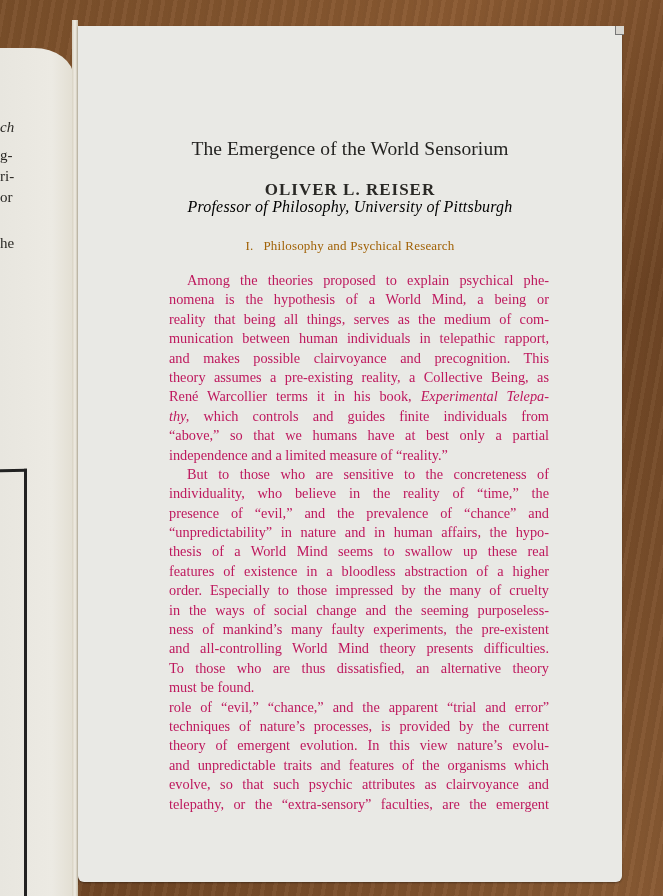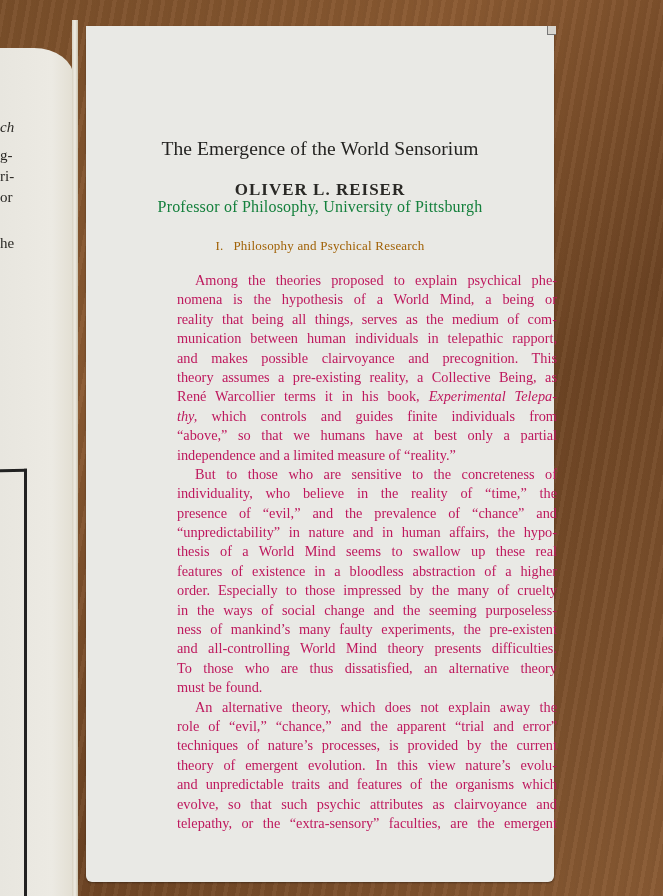--- a/index.html
+++ b/index.html
@@ -27,41 +27,41 @@
     position: absolute; left: -6px; top: 421px; width: 30px; height: 448px;
     border: 3px solid #222; border-left: none;
     transform: skewY(-1deg);
   }
   .spine {
     position: absolute; left: 72px; top: 20px; width: 6px; height: 876px;
     background: linear-gradient(90deg, #d8d2c2, #efece4, #c9c1ad);
   }
   
   .right-page {
-    position: absolute; left: 86px; top: 26px; width: 468px; height: 856px;
+    position: absolute; left: 78px; top: 26px; width: 544px; height: 856px;
     background: #e9e9e5;
     border-bottom-left-radius: 6px; border-bottom-right-radius: 6px;
     box-shadow: 0 1px 2px rgba(0,0,0,0.35);
   }
   .corner-fold {
     position: absolute; right: -2px; top: 0; width: 8px; height: 8px;
     border-left: 1px solid #777; border-bottom: 1px solid #777;
     background: #d8d6d0; transform: rotate(0deg);
   }
   .title {
     position: absolute; left: 0; right: 0; top: 112px; text-align: center;
     font-size: 19.5px; color: #242321; letter-spacing: 0.1px;
   }
   .author {
     position: absolute; left: 0; right: 0; top: 154px; text-align: center;
     font-size: 17px; font-weight: bold; letter-spacing: 1px; color: #2a2926;
   }
   .affiliation {
     position: absolute; left: 0; right: 0; top: 172px; text-align: center;
-    font-size: 16px; color: #15803d; letter-spacing: 0.2px;
+    font-size: 16px; font-style: italic; color: #000000; letter-spacing: 0.2px;
   }
   .section-heading {
     position: absolute; left: 0; right: 0; top: 212px; text-align: center;
     font-size: 13px; color: #a16207; letter-spacing: 0.2px;
   }
   .section-heading .num { margin-right: 10px; }
   .body-text {
     position: absolute; left: 91px; top: 245px; width: 380px;
     font-size: 14.3px; line-height: 19.4px; color: #be185d;
   }
@@ -122,21 +122,20 @@
       <span class="line">features of existence in a bloodless abstraction of a higher</span>
       <span class="line">order.  Especially to those impressed by the many of cruelty</span>
       <span class="line">in the ways of social change and the seeming purposeless-</span>
       <span class="line">ness of mankind’s many faulty experiments, the pre-existent</span>
       <span class="line">and all-controlling World Mind theory presents difficulties.</span>
       <span class="line">To those who are thus dissatisfied, an alternative theory</span>
       <span class="line last">must be found.</span>
     </div>
 
     <div>
-      <span class="line indent">An alternative theory, which does not explain away the</span>
       <span class="line">role of “evil,” “chance,” and the apparent “trial and error”</span>
       <span class="line">techniques of nature’s processes, is provided by the current</span>
       <span class="line">theory of emergent evolution.  In this view nature’s evolu-</span>
       <span class="line">and unpredictable traits and features of the organisms which</span>
       <span class="line">evolve, so that such psychic attributes as clairvoyance and</span>
       <span class="line">telepathy, or the “extra-sensory” faculties, are the emergent</span>
     </div>
   </div>
 </div>
 

